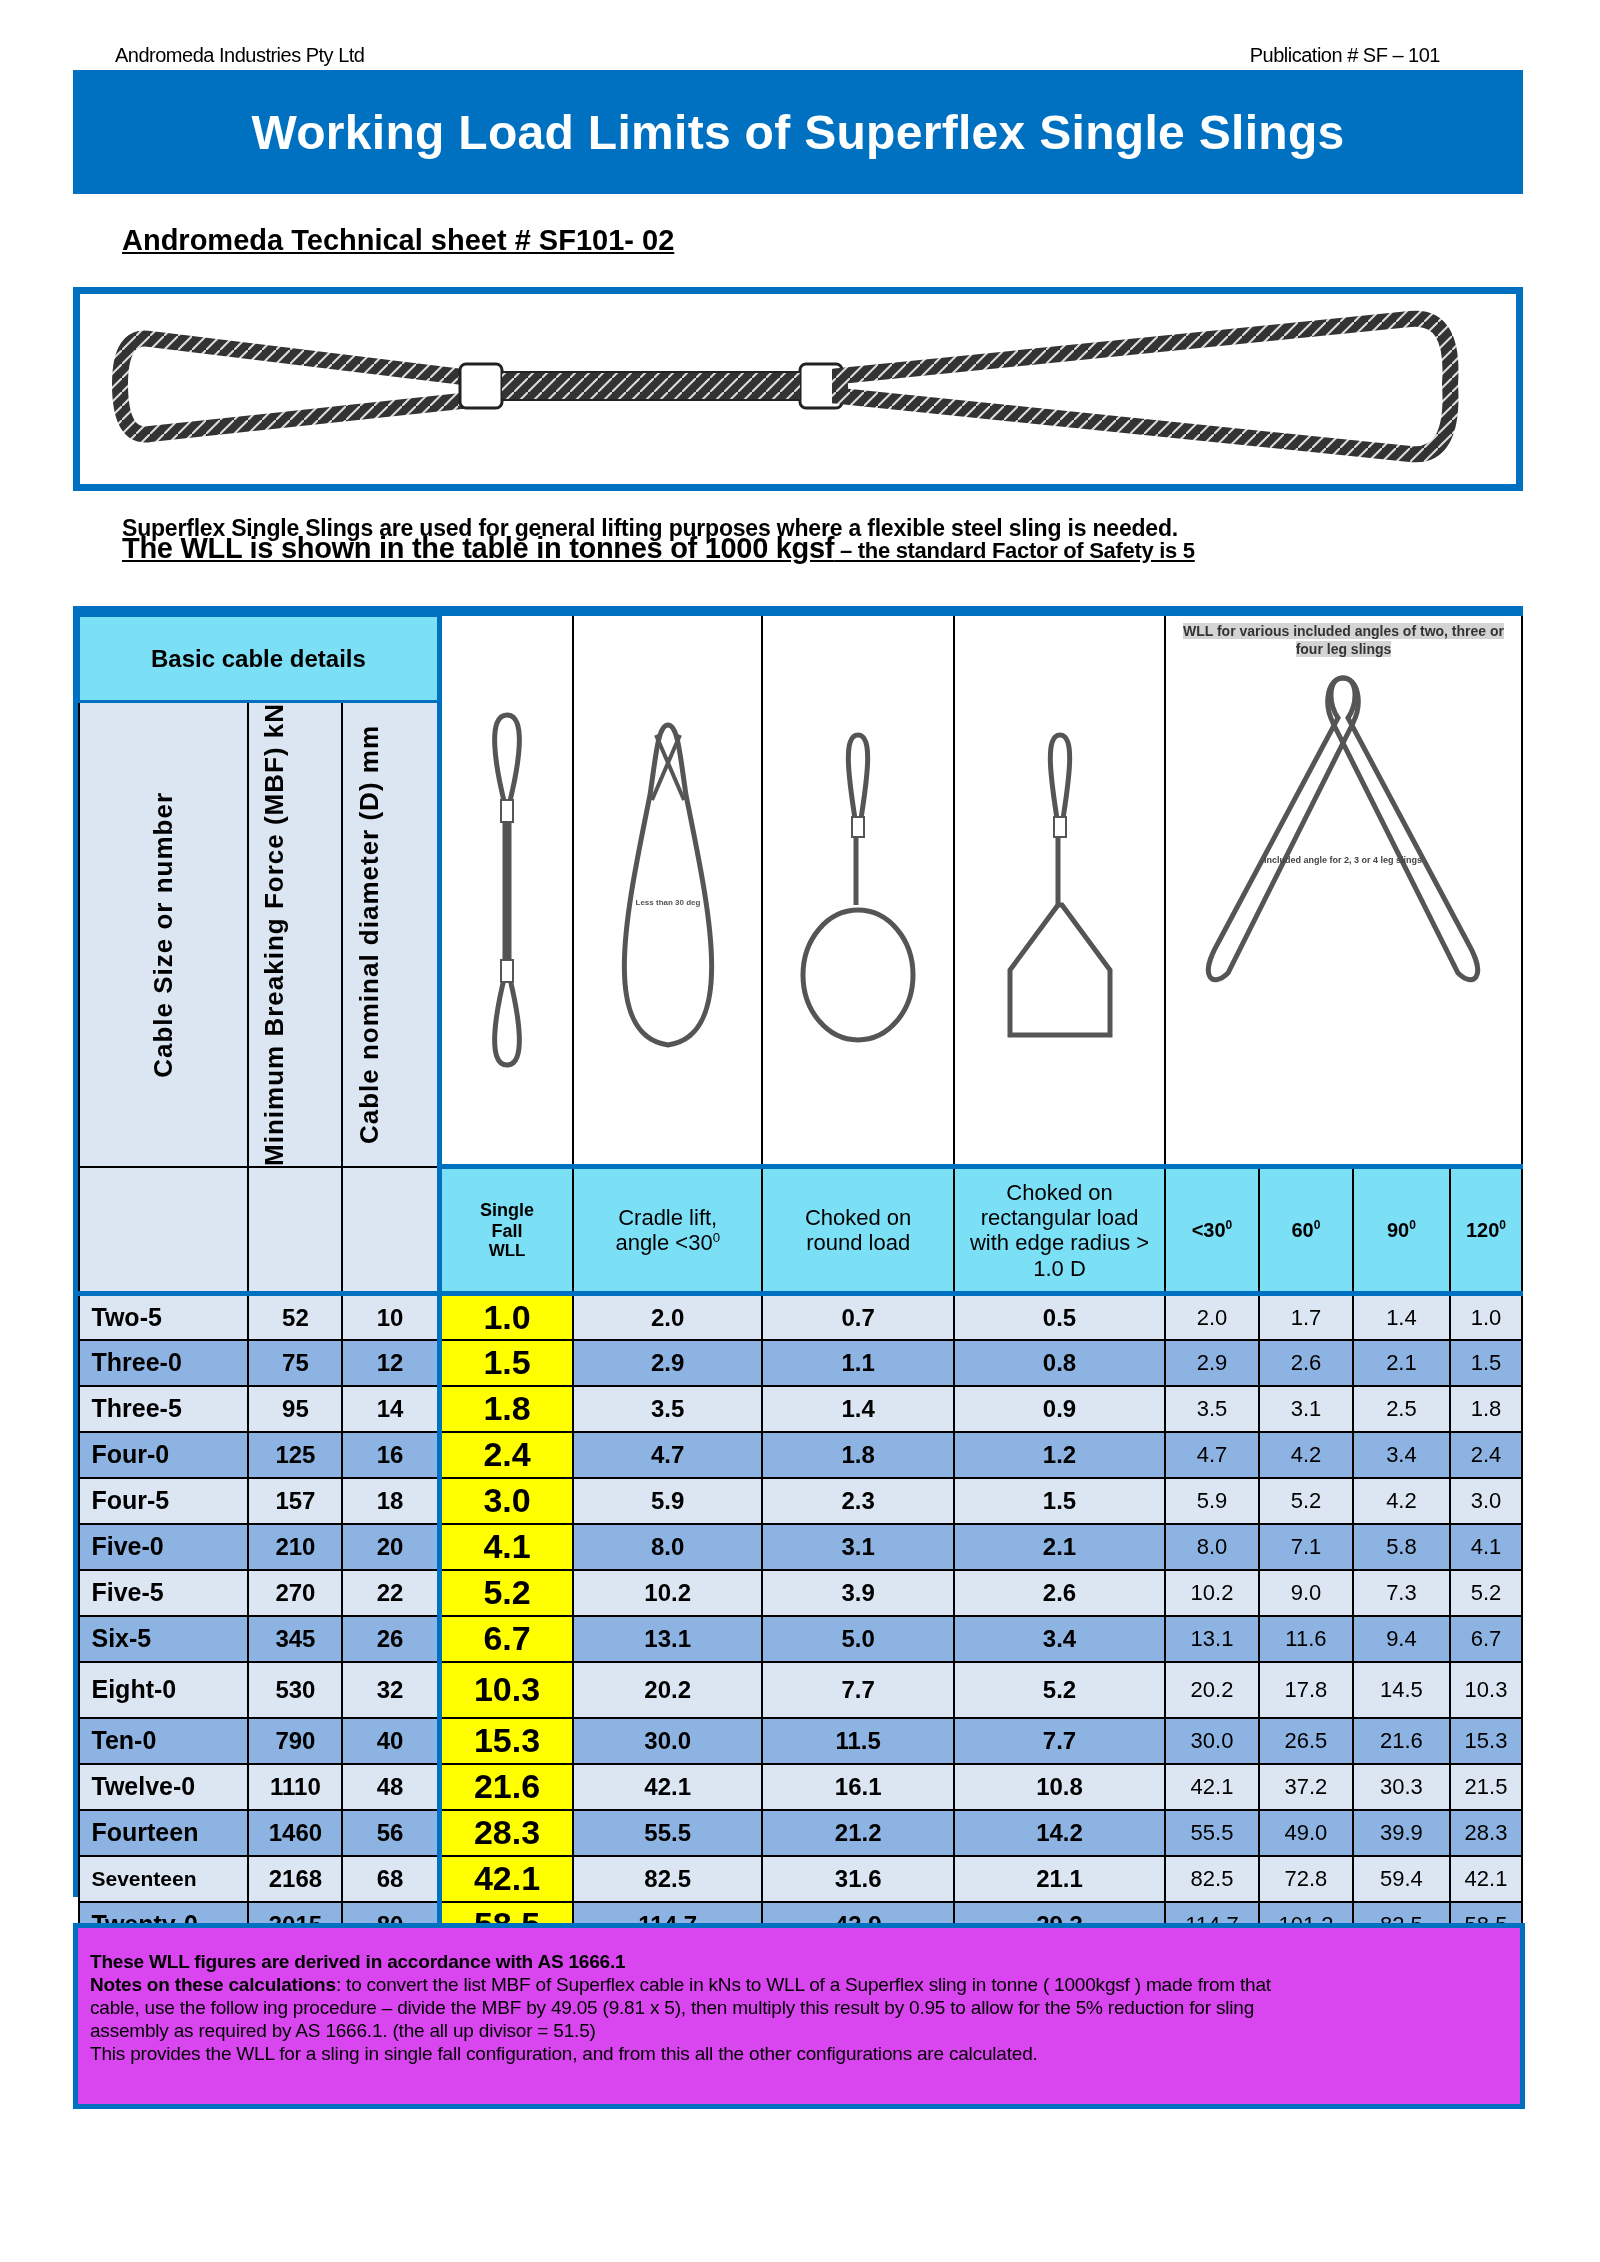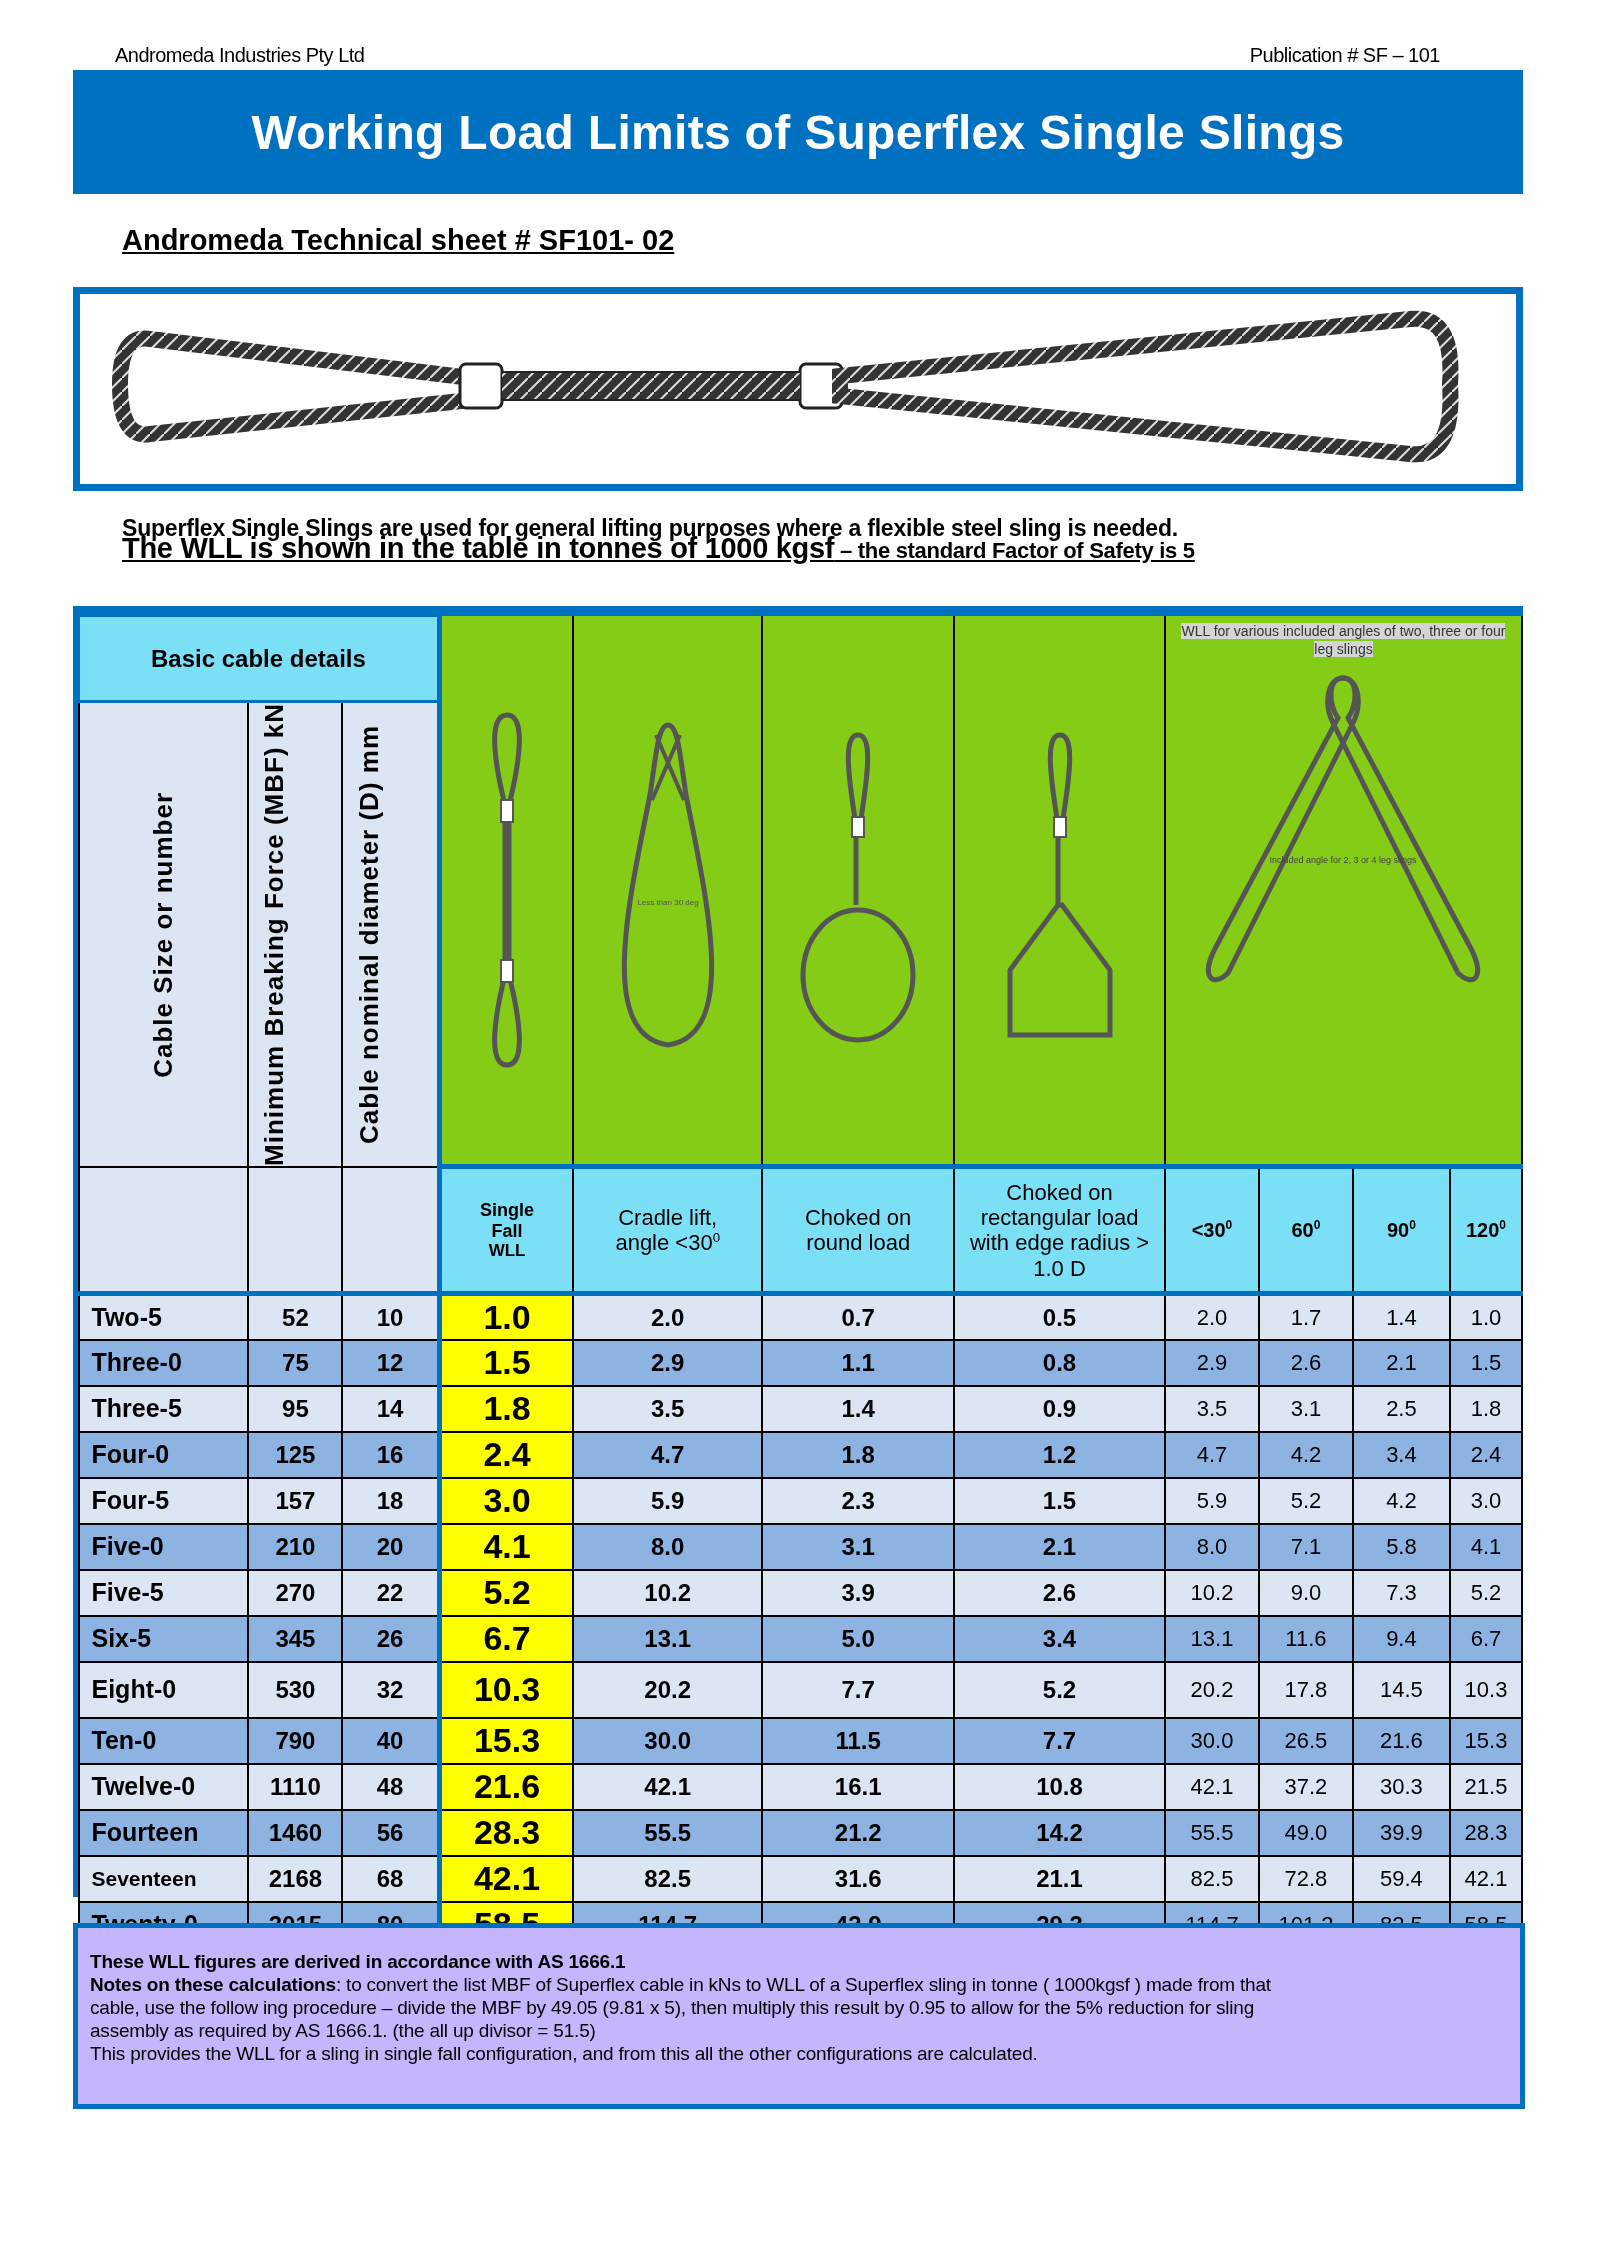--- a/index.html
+++ b/index.html
@@ -14,38 +14,38 @@
   .intro1{left:122px;top:515px;font-size:23px;font-weight:bold;letter-spacing:-0.2px;}
   .intro2{left:122px;top:532px;font-size:29px;font-weight:bold;letter-spacing:-0.3px;text-decoration:underline;}
   .intro2 small{font-size:22px;font-weight:bold;}
 
   .table-frame{left:73px;top:606px;width:1450px;height:1291px;background:#0070C0;}
   table.wll{position:absolute;left:4px;top:8px;border-collapse:collapse;table-layout:fixed;}
   table.wll td{border:2px solid #000;padding:0;text-align:center;vertical-align:middle;overflow:hidden;}
   .c-light{background:#DCE6F2;}
   .c-dark{background:#8DB3E2;}
   .c-cyan{background:#7BDFF6;}
-  .c-white{background:#84cc16;}
+  .c-white{background:#ffffff;font-weight:bold;}
   .c-yellow{background:#FFFF00;}
   .basic-title{font-size:24px;font-weight:bold;}
   .vlabel{writing-mode:vertical-rl;transform:rotate(180deg);font-size:26px;font-weight:bold;line-height:1.1;letter-spacing:1px;margin:auto;}
   .hdr-cell{font-size:22px;line-height:1.15;}
   .hdr-cell.bold{font-weight:bold;}
   .hdr-small{font-size:18px;font-weight:bold;}
   .name-cell{text-align:left !important;padding-left:12px !important;font-size:25px;font-weight:bold;}
   .name-cell.sm{font-size:21px;}
   .num-b{font-size:24px;font-weight:bold;}
   .wll-num{font-size:34px;font-weight:bold;}
   .num-n{font-size:22px;font-weight:normal;}
   .lf-label{text-align:left !important;padding-left:12px !important;font-size:19px;line-height:1.1;}
   .lf-num{font-size:20px;font-weight:bold;}
   .angle-caption{font-size:14px;line-height:1.25;color:#333;background:#d4d4d4;display:inline;}
   sup{font-size:0.6em;}
 
-  .notes{left:73px;top:1923px;width:1440px;height:176px;background:#c4b5fd;border:5px solid #0070C0;padding-left:12px;padding-top:22px;box-sizing:border-box;width:1452px;height:186px;}
+  .notes{left:73px;top:1923px;width:1440px;height:176px;background:#d946ef;border:5px solid #0070C0;padding-left:12px;padding-top:22px;box-sizing:border-box;width:1452px;height:186px;}
   .notes p{margin:0;font-size:19px;line-height:23px;letter-spacing:-0.2px;}
   .notes .b{font-weight:bold;}
   svg{display:block;}
 </style>
 </head>
 <body>
 
 <div class="abs hdr-left">Andromeda Industries Pty Ltd</div>
 <div class="abs hdr-right">Publication # SF – 101</div>
 

